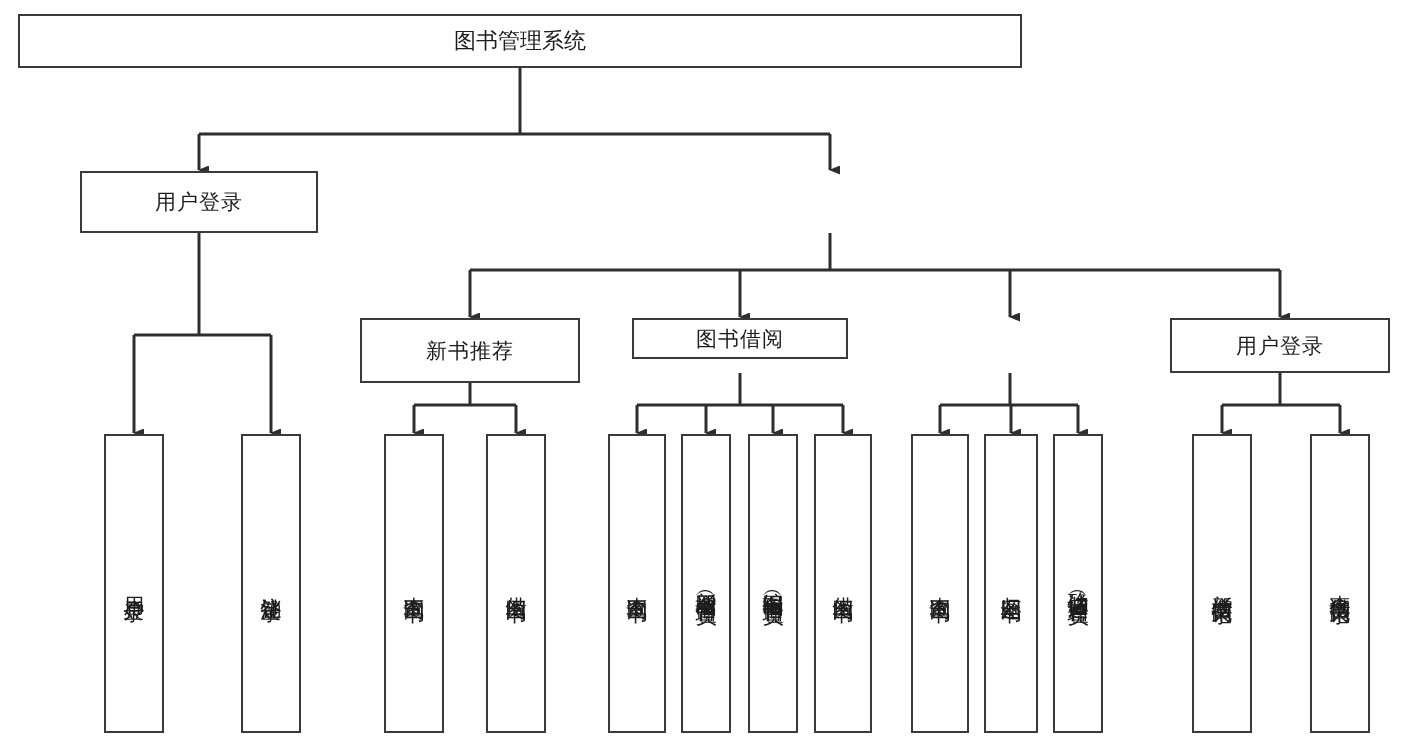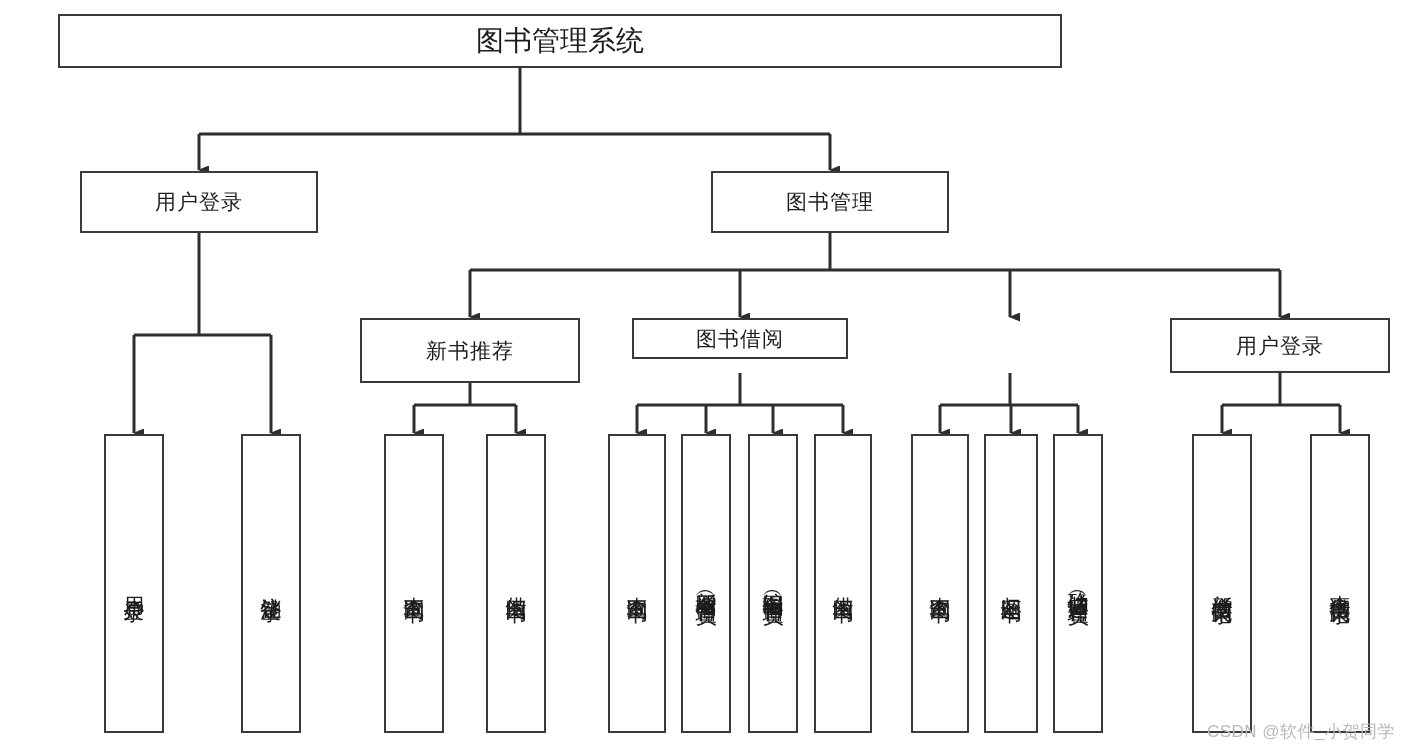--- a/index.html
+++ b/index.html
@@ -34,22 +34,21 @@
     display: flex;
     align-items: center;
     justify-content: center;
     color: #1c1c1c;
   }
   .node.horiz {
     font-size: 21px;
     letter-spacing: 1px;
   }
   .node.root {
-    font-size: 28px;
-    margin-left: 40px;
+    font-size: 22px;
   }
   .node.vert {
     writing-mode: vertical-rl;
     text-orientation: upright;
     font-size: 21px;
     line-height: 1.05;
     letter-spacing: 2px;
     padding: 4px 0;
   }
   .node.vert .vlabel {
@@ -117,23 +116,20 @@
       </g>
   </svg>
 
   <div class="node root" id="node-root" style="left: 18px; top: 14px; width: 1004px; height: 54px;">
     <span>图书管理系统</span>
   </div>
 
   <div class="node horiz" id="node-user-login" style="left: 80px; top: 171px; width: 238px; height: 62px;">
     <span>用户登录</span>
   </div>
-  <div class="node horiz" id="node-book-manage" style="left: 711px; top: 171px; width: 238px; height: 62px;">
-    <span>图书管理</span>
-  </div>
 
   <div class="node horiz" id="node-new-book-rec" style="left: 360px; top: 318px; width: 220px; height: 65px; align-items: center;">
     <span>新书推荐</span>
   </div>
   <div class="node horiz" id="node-book-borrow" style="left: 632px; top: 318px; width: 216px; height: 41px;">
     <span>图书借阅</span>
   </div>
   <div class="node horiz" id="node-borrow-record" style="left: 1170px; top: 318px; width: 220px; height: 55px;">
     <span>用户登录</span>
   </div>
@@ -171,14 +167,13 @@
   <div class="node vert" id="node-leaf-confirm-ret" style="left: 1053px; top: 434px; width: 50px; height: 299px;">
     <span class="vlabel">确认归还（管理员）</span>
   </div>
   <div class="node vert" id="node-leaf-add-record" style="left: 1192px; top: 434px; width: 60px; height: 299px;">
     <span class="vlabel">新增借阅记录</span>
   </div>
   <div class="node vert" id="node-leaf-query-record" style="left: 1310px; top: 434px; width: 60px; height: 299px;">
     <span class="vlabel">查询借阅记录</span>
   </div>
 
-  <div class="watermark">CSDN @软件_小贺同学</div>
 </div>
 
 </body></html>

